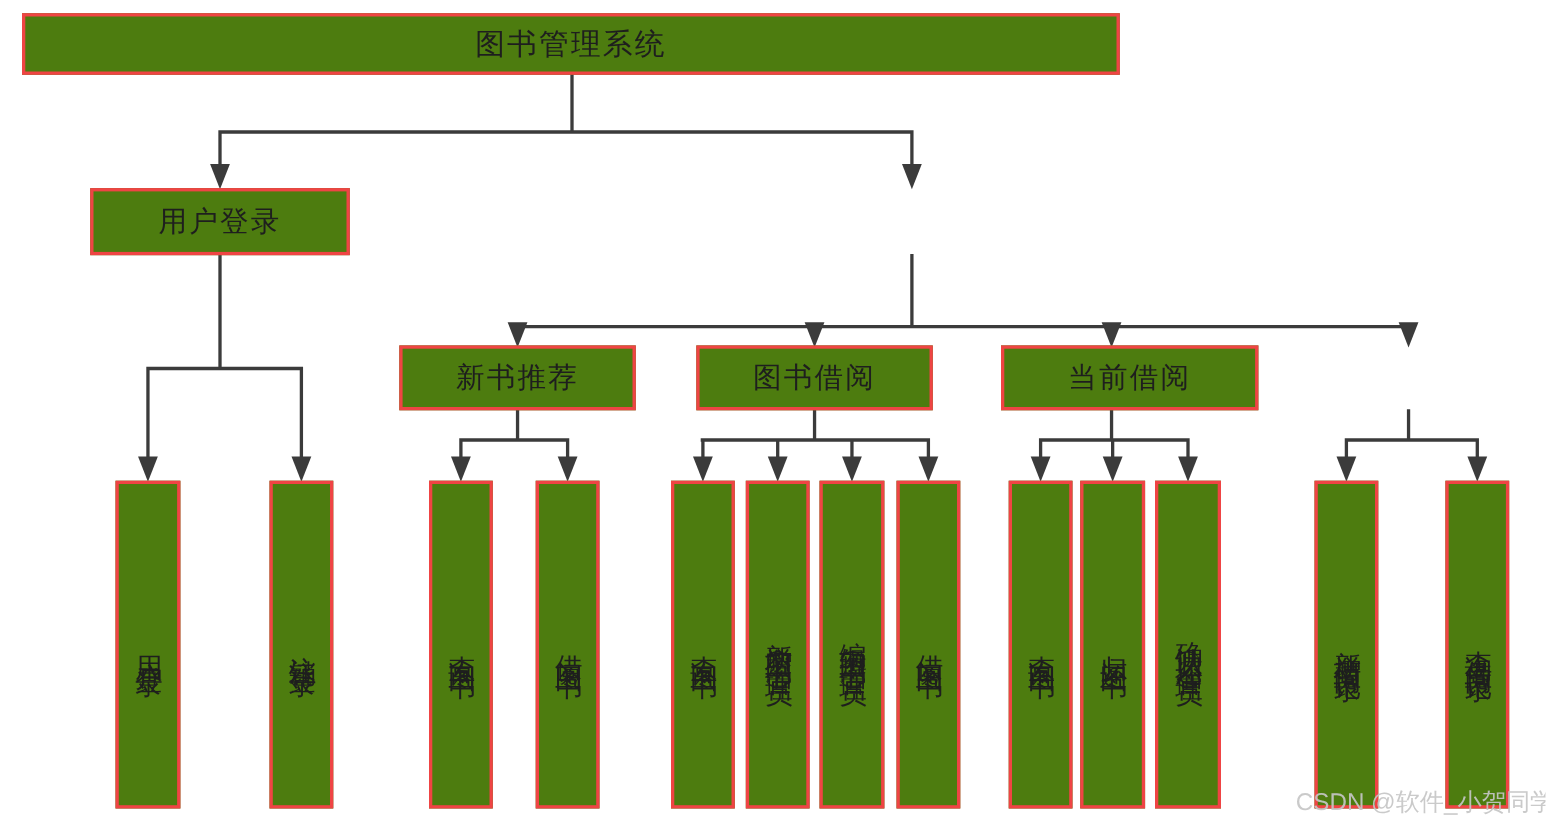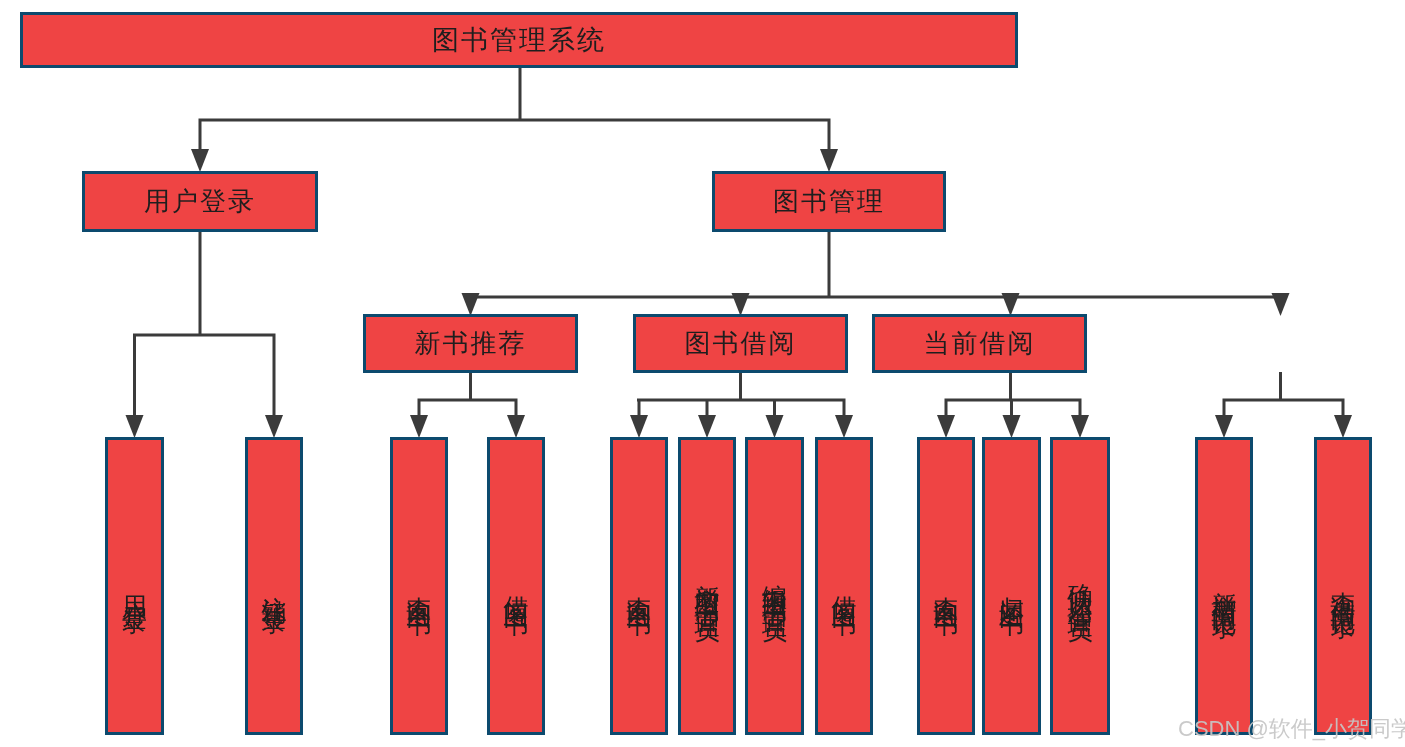--- a/index.html
+++ b/index.html
@@ -8,22 +8,22 @@
     background: #ffffff;
     position: relative;
     overflow: hidden;
     font-family: "Liberation Sans", "DejaVu Sans", sans-serif;
   }
   .stage { position: absolute; inset: 0; width: 1405px; height: 747px; }
   svg.connectors { position: absolute; left: 0; top: 0; }
   .node {
     position: absolute;
     box-sizing: border-box;
-    background: #ef4444;
-    border: 3px solid #0c4a6e;
+    background: #4d7c0f;
+    border: 3px solid #ef4444;
     color: #1e1e1e;
     display: flex;
     align-items: center;
     justify-content: center;
     text-align: center;
     font-family: Liberation Serif, serif;
   }
   .h-node { font-size: 26px; letter-spacing: 2px; white-space: nowrap; }
   .root-node { font-size: 27px; }
   .v-node {
@@ -91,25 +91,24 @@
       <polygon points="1071,415 1089,415 1080,438"></polygon>
 
       <polygon points="1215,415 1233,415 1224,438"></polygon>
       <polygon points="1334,415 1352,415 1343,438"></polygon>
     </g>
   </svg>
 
   <div class="node h-node root-node" style="left:20px; top:12px; width:998px; height:56px">图书管理系统</div>
 
   <div class="node h-node" style="left:82px; top:171px; width:236px; height:61px">用户登录</div>
-  <div class="node h-node" style="left:712px; top:171px; width:234px; height:61px">图书管理</div>
 
   <div class="node h-node" style="left:633px; top:314px; width:215px; height:59px">图书借阅</div>
   <div class="node h-node" style="left:363px; top:314px; width:215px; height:59px">新书推荐</div>
-  <div class="node h-node" style="left:872px; top:314px; width:215px; height:59px">当前借阅</div>
+  <div class="node h-node" style="left:910px; top:314px; width:234px; height:59px">当前借阅</div>
 
   <div class="node v-node" style="left:105px; top:437px; width:59px; height:298px">用户登录</div>
   <div class="node v-node" style="left:245px; top:437px; width:58px; height:298px">注销登录</div>
 
   <div class="node v-node" style="left:390px; top:437px; width:58px; height:298px">查询图书</div>
   <div class="node v-node" style="left:487px; top:437px; width:58px; height:298px">借阅图书</div>
 
   <div class="node v-node" style="left:610px; top:437px; width:58px; height:298px">查询图书</div>
   <div class="node v-node" style="left:678px; top:437px; width:58px; height:298px">新增图书（管理员）</div>
   <div class="node v-node" style="left:745px; top:437px; width:59px; height:298px">编辑图书（管理员）</div>

